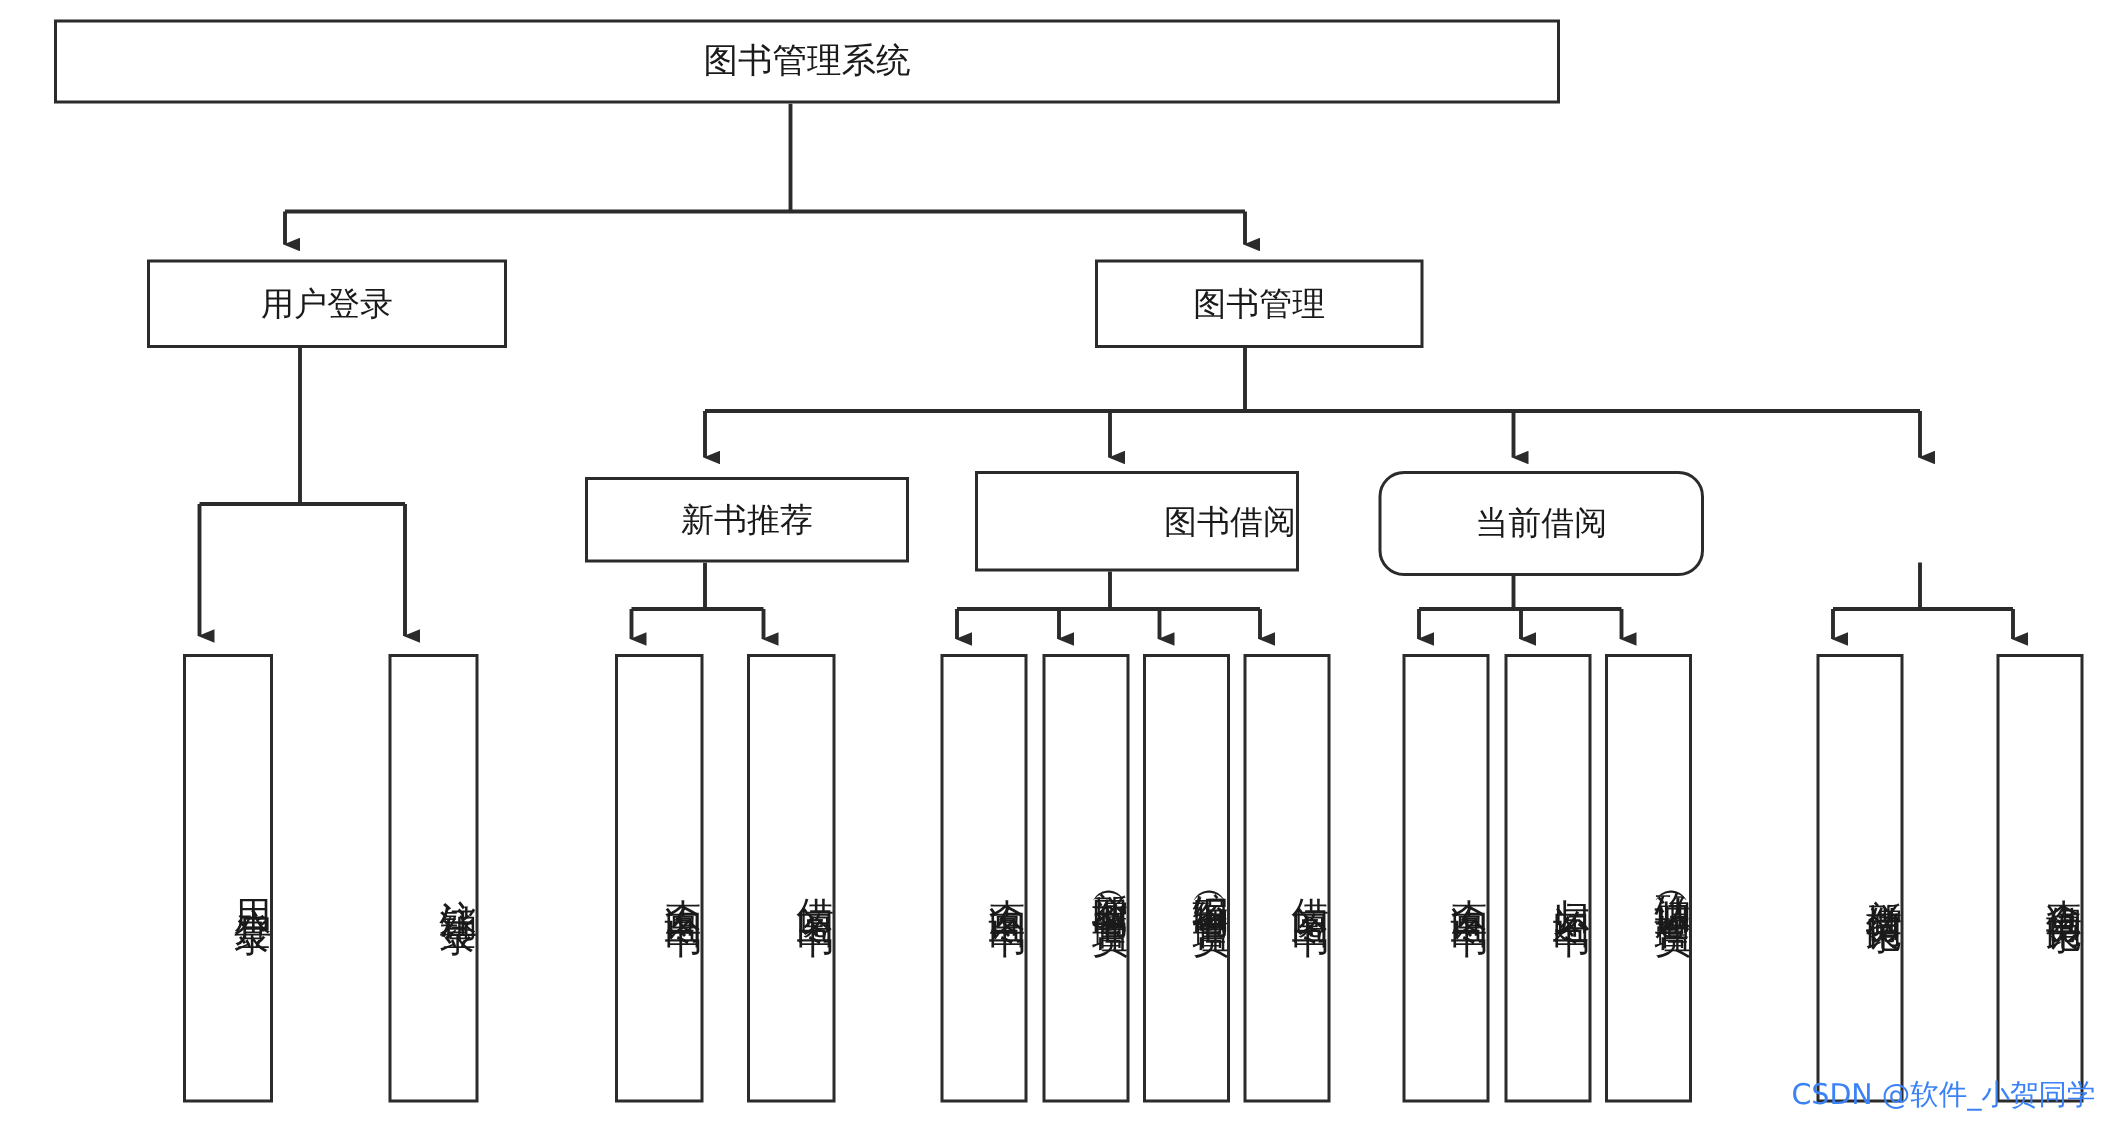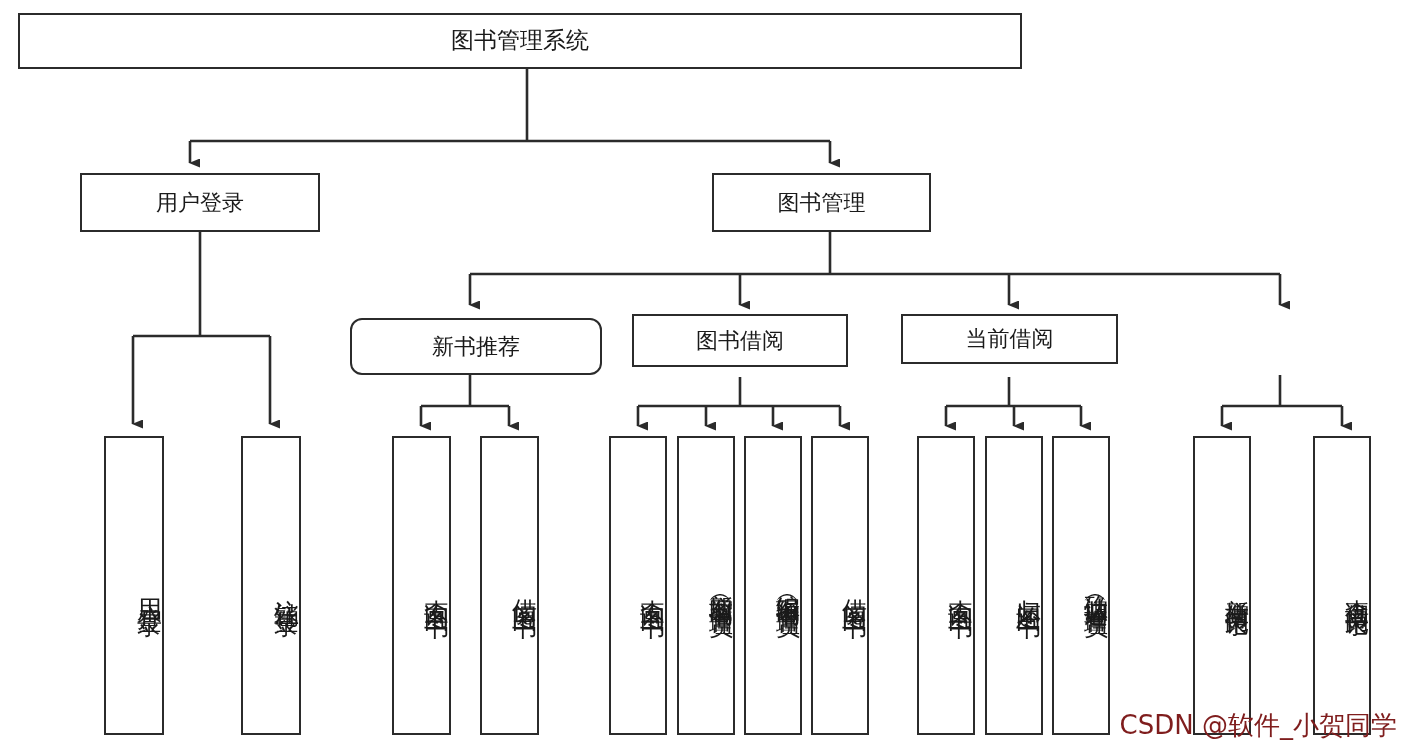--- a/index.html
+++ b/index.html
@@ -8,20 +8,21 @@
   #wires{position:absolute;left:0;top:0;width:1405px;height:747px;}
   .node{
     position:absolute;
     box-sizing:border-box;
     border:2px solid #2b2b2b;
     background:#ffffff;
     display:flex;
     align-items:center;
     justify-content:center;
     color:#1a1a1a;
+    margin-left:18px;
   }
   .node .lbl{
     display:block;
     text-align:center;
     line-height:1.18;
     white-space:nowrap;
   }
   
   .h .lbl{font-size:22px;}
   .root .lbl{font-size:23px;}
@@ -39,22 +40,22 @@
     font-size:25px;
     line-height:1.0;
     letter-spacing:5px;
     white-space:nowrap;
   }
   .leaf.tall .lbl{letter-spacing:3px;font-size:24px;}
   #watermark{
     position:absolute;
     right:8px;
     bottom:4px;
-    font-size:26px;
-    color:#7f1d1d;
+    font-size:19px;
+    color:#3b82f6;
     white-space:nowrap;
     font-family:"DejaVu Sans",sans-serif;
   }
 </style>
 </head>
 <body>
 
 <div id="canvas">
 
   <svg id="wires" viewBox="0 0 1405 747" xmlns="http://www.w3.org/2000/svg">
@@ -111,27 +112,27 @@
     <span class="lbl">图书管理系统</span>
   </div>
 
   <div class="node h" style="left:80px;top:173px;width:240px;height:59px;">
     <span class="lbl">用户登录</span>
   </div>
   <div class="node h" style="left:712px;top:173px;width:219px;height:59px;">
     <span class="lbl">图书管理</span>
   </div>
 
-  <div class="node h" style="left:350px;top:318px;width:252px;height:57px;border-radius:12px;">
+  <div class="node h" style="left:372px;top:318px;width:216px;height:57px;">
     <span class="lbl">新书推荐</span>
   </div>
-  <div class="node h" style="left:632px;top:314px;width:216px;height:53px;">
+  <div class="node h" style="left:632px;top:314px;width:216px;height:67px;justify-content:flex-end;">
     <span class="lbl">图书借阅</span>
   </div>
-  <div class="node h" style="left:901px;top:314px;width:217px;height:50px;">
+  <div class="node h" style="left:901px;top:314px;width:217px;height:70px;border-radius:17px;">
     <span class="lbl">当前借阅</span>
   </div>
 
   <div class="node leaf" style="left:104px;top:436px;width:60px;height:299px;">
     <span class="lbl">用户登录</span>
   </div>
   <div class="node leaf" style="left:241px;top:436px;width:60px;height:299px;">
     <span class="lbl">注销登录</span>
   </div>
 

